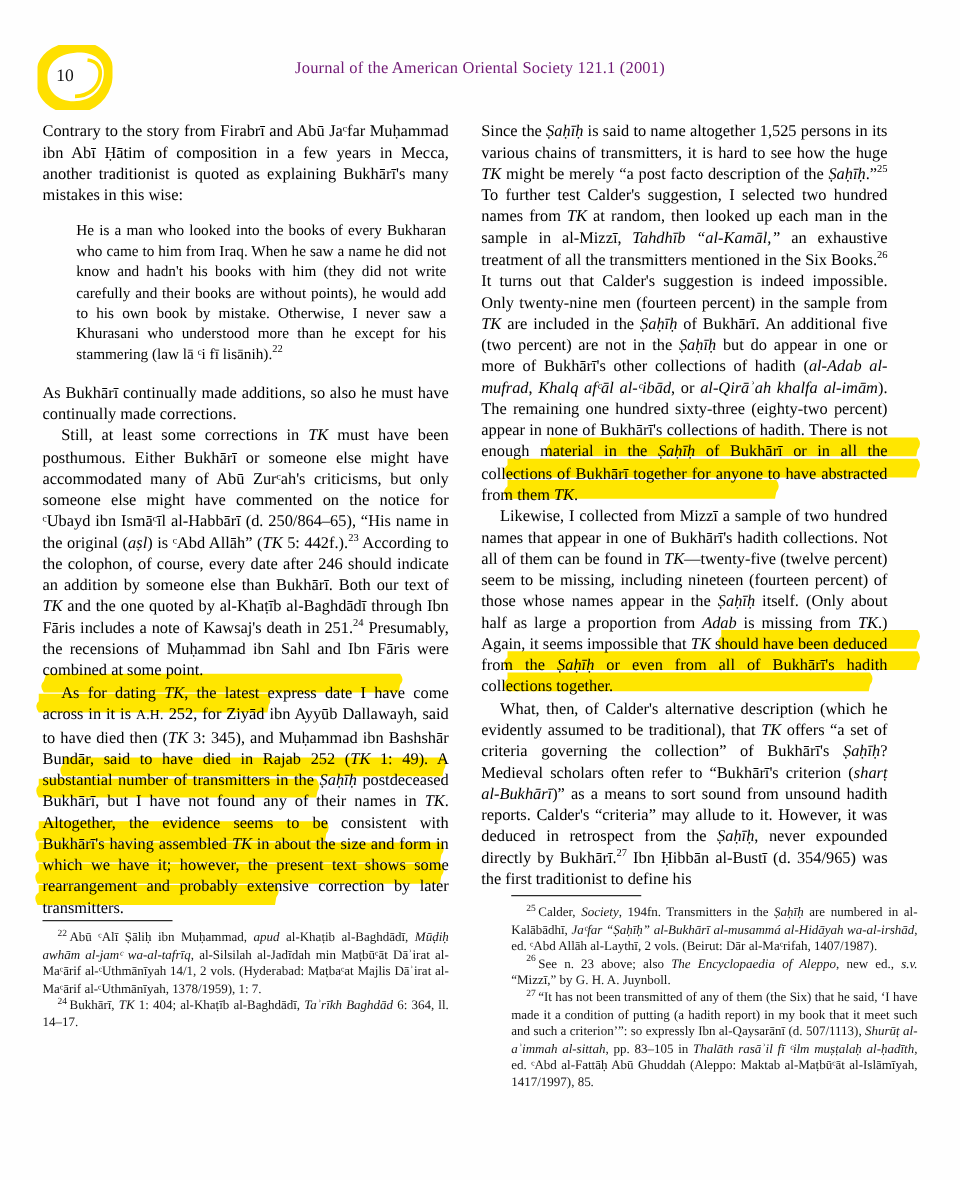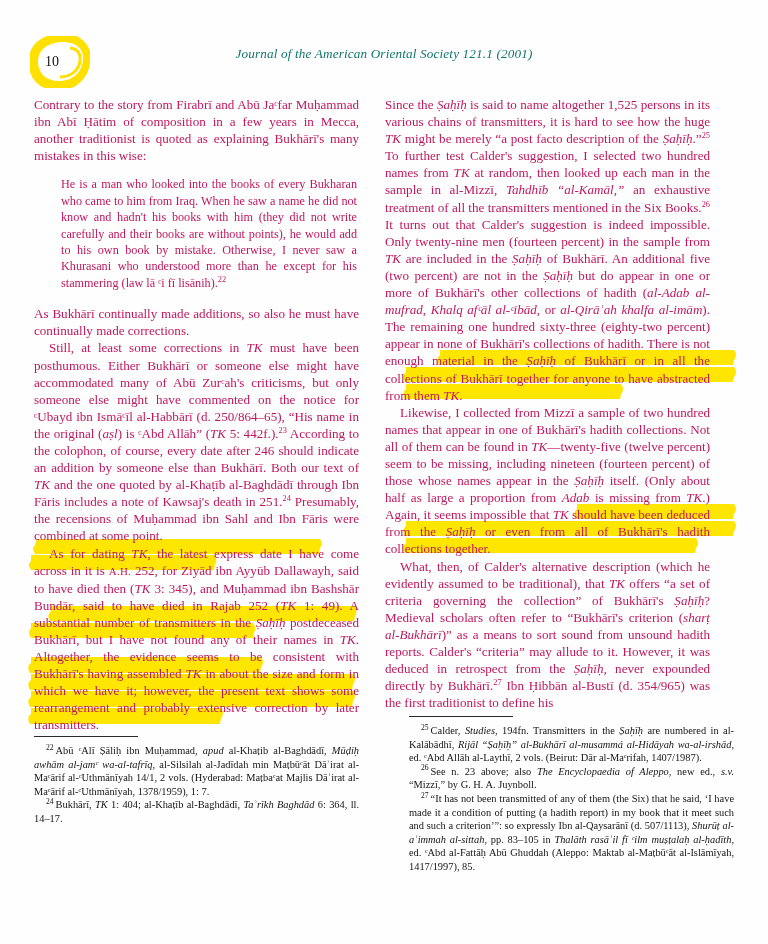--- a/index.html
+++ b/index.html
@@ -19,24 +19,23 @@
     overflow: hidden;
   }
 
   
   .running-head {
     position: absolute;
     top: 46px;
     left: 0;
     width: 768px;
     text-align: center;
-    font-style: italic;
     font-size: 13.2px;
     letter-spacing: .15px;
-    color: #0f766e;
+    color: #701a75;
   }
 
   
   .folio-wrap {
     position: absolute;
     left: 30px;
     top: 36px;
     width: 60px;
     height: 64px;
   }
@@ -60,21 +59,21 @@
 
   
   .col {
     position: absolute;
     top: 96px;
     width: 325px;
     font-size: 13.1px;
     line-height: 17.1px;
     text-align: justify;
     text-justify: inter-word;
-    color: #be185d;
+    color: #000000;
   }
   .col.left  { left: 34px; }
   .col.right { left: 385px; }
 
   .col p {
     margin: 0;
     text-indent: 15px;
   }
   .col p.noindent { text-indent: 0; }
 
@@ -166,21 +165,21 @@
 
   <div class="fn-rule" style="left:34px; top:736px;"></div>
   <div class="fn-rule" style="left:409px; top:716px;"></div>
 
   <div class="fn left">
     <p><sup>22</sup><span>Abū ᶜAlī Ṣāliḥ ibn Muḥammad, <i>apud</i> al-Khaṭib al-Baghdādī, <i>Mūḍiḥ awhām al-jamᶜ wa-al-tafrīq</i>, al-Silsilah al-Jadīdah min Maṭbūᶜāt Dāʾirat al-Maᶜārif al-ᶜUthmānīyah 14/1, 2 vols. (Hyderabad: Maṭbaᶜat Majlis Dāʾirat al-Maᶜārif al-ᶜUthmānīyah, 1378/1959), 1: 7.</span></p>
     <p><sup>24</sup><span>Bukhārī, <i>TK</i> 1: 404; al-Khaṭīb al-Baghdādī, <i>Taʾrīkh Baghdād</i> 6: 364, ll. 14–17.</span></p>
   </div>
 
   <div class="fn right">
-    <p><sup>25</sup><span>Calder, <i>Studies</i>, 194fn. Transmitters in the <i>Ṣaḥīḥ</i> are numbered in al-Kalābādhī, <i>Rijāl “Ṣaḥīḥ” al-Bukhārī al-musammá al-Hidāyah wa-al-irshād</i>, ed. ᶜAbd Allāh al-Laythī, 2 vols. (Beirut: Dār al-Maᶜrifah, 1407/1987).</span></p>
+    <p><sup>25</sup><span>Calder, <i>Society</i>, 194fn. Transmitters in the <i>Ṣaḥīḥ</i> are numbered in al-Kalābādhī, <i>Jaᶜfar “Ṣaḥīḥ” al-Bukhārī al-musammá al-Hidāyah wa-al-irshād</i>, ed. ᶜAbd Allāh al-Laythī, 2 vols. (Beirut: Dār al-Maᶜrifah, 1407/1987).</span></p>
     <p><sup>26</sup><span>See n. 23 above; also <i>The Encyclopaedia of Aleppo</i>, new ed., <i>s.v.</i> “Mizzī,” by G. H. A. Juynboll.</span></p>
     <p><sup>27</sup><span>“It has not been transmitted of any of them (the Six) that he said, ‘I have made it a condition of putting (a hadith report) in my book that it meet such and such a criterion’”: so expressly Ibn al-Qaysarānī (d. 507/1113), <i>Shurūṭ al-aʾimmah al-sittah</i>, pp. 83–105 in <i>Thalāth rasāʾil fī ᶜilm muṣṭalaḥ al-ḥadīth</i>, ed. ᶜAbd al-Fattāḥ Abū Ghuddah (Aleppo: Maktab al-Maṭbūᶜāt al-Islāmīyah, 1417/1997), 85.</span></p>
   </div>
 
   <svg style="position:absolute;left:0;top:0;width:768px;height:944px;z-index:0;pointer-events:none;">
     <g fill="#ffe600">
       <path d="M37 539 h283 q4 5 0 9 l-1 6 h-284 q-4 -6 0 -9 z"></path>
       <path d="M31 555 h183 q4 5 1 9 l-1 6 h-183 q-4 -6 0 -9 z"></path>
     </g>
     <g fill="#ffe600">

